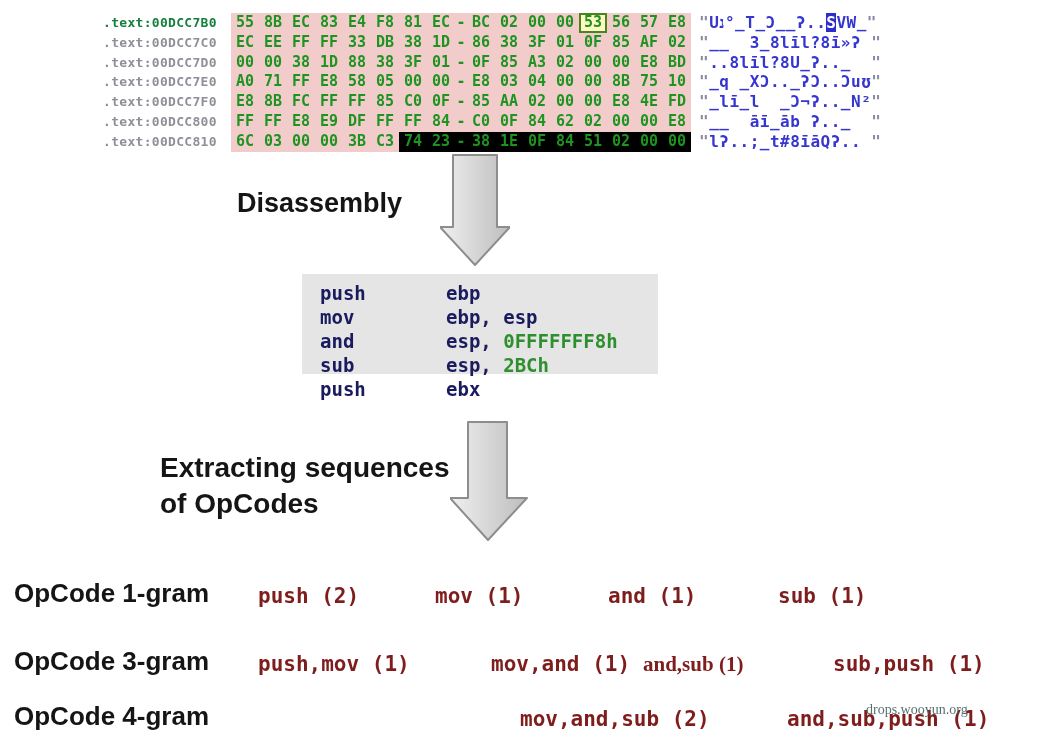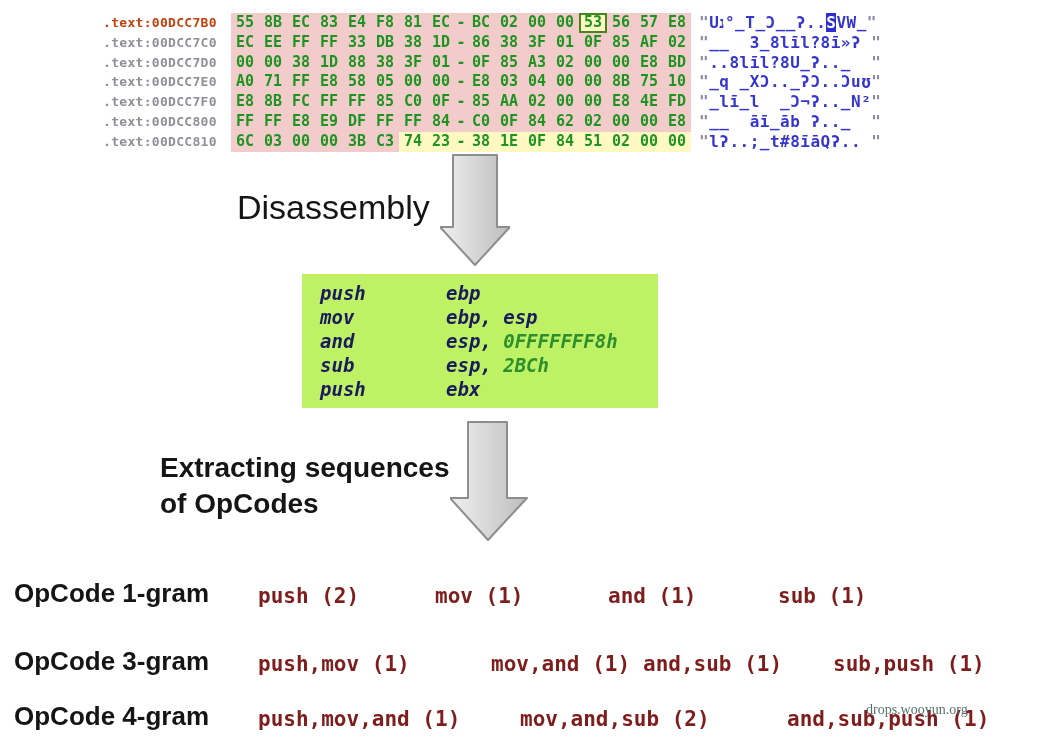--- a/index.html
+++ b/index.html
@@ -5,43 +5,43 @@
   html,body{margin:0;padding:0;background:#ffffff;}
   body{width:1046px;height:749px;position:relative;overflow:hidden;
        font-family:"Liberation Sans",sans-serif;}
   #stage{position:absolute;left:0;top:0;width:1046px;height:749px;}
 
   
   .hexdump{position:absolute;left:103px;top:13px;}
   .hexrow{display:flex;height:19.8px;line-height:19.8px;white-space:pre;align-items:stretch;}
   .addr{font-family:"DejaVu Sans Mono",monospace;font-weight:bold;font-size:13px;
         width:128px;color:#8f8f98;letter-spacing:.3px;}
-  .addr.cur{color:#c2410c;}
+  .addr.cur{color:#15803d;}
   .bytes{display:flex;}
   .byte{font-family:"DejaVu Sans Mono",monospace;font-weight:bold;font-size:15px;
         color:#1e9420;background:#f2cbcb;width:19px;padding:0 4.5px;text-align:center;}
   .dash{font-family:"DejaVu Sans Mono",monospace;font-weight:bold;font-size:15px;
         color:#1e9420;background:#f2cbcb;width:12px;text-align:center;}
   .byte.hlb{background:#fef9c3;box-shadow:inset 0 0 0 2px #49851c;}
-  .byte.plain,.dash.plain{background:#fef9c3;}
+  .byte.plain,.dash.plain{background:#000000;}
   .ascii{margin-left:8px;font-family:"DejaVu Sans Mono",monospace;font-weight:bold;
          font-size:16px;color:#3535cf;white-space:pre;letter-spacing:.5px;}
   .ascii .q{color:#8888a8;}
   .ascii .hls{background:#2d2dcf;color:#ffffff;}
 
   
-  .flow-label1{position:absolute;left:237px;top:188px;font-size:34px;font-weight:normal;color:#151515;}
+  .flow-label1{position:absolute;left:237px;top:188px;font-size:27px;font-weight:bold;color:#151515;}
   .arrow1{position:absolute;left:440px;top:154px;}
   .arrow2{position:absolute;left:450px;top:421px;}
   .flow-label2{position:absolute;left:160px;top:450px;font-size:28px;font-weight:bold;
                line-height:36px;color:#151515;}
 
   
-  .asmbox{position:absolute;left:302px;top:274px;width:356px;height:134px;background:#bef264;
-          padding:7px 0 0 18px;box-sizing:border-box;font-style:italic;}
+  .asmbox{position:absolute;left:302px;top:274px;width:356px;height:100px;background:#e5e5e5;
+          padding:7px 0 0 18px;box-sizing:border-box;}
   .asmline{font-family:"DejaVu Sans Mono",monospace;font-weight:bold;font-size:19px;
            line-height:24px;color:#1a1a5e;white-space:pre;}
   .asmline .mn{display:inline-block;width:126px;}
   .asmline .imm{color:#2e8f2e;}
 
   
   .ngrow{position:absolute;left:0;width:1046px;height:42px;}
   .nglabel{position:absolute;left:14px;top:0;font-size:26px;font-weight:bold;color:#151515;}
   .ngitem{position:absolute;top:6px;font-family:"DejaVu Sans Mono",monospace;font-weight:bold;
           font-size:21px;color:#7f1d1d;white-space:pre;}
@@ -104,25 +104,24 @@
         <span class="nglabel">OpCode 1-gram</span>
         <span class="ngitem" style="left: 258px;">push (2)</span>
         <span class="ngitem" style="left: 435px;">mov (1)</span>
         <span class="ngitem" style="left: 608px;">and (1)</span>
         <span class="ngitem" style="left: 778px;">sub (1)</span>
       </div>
       <div class="ngrow" style="top: 646px;">
         <span class="nglabel">OpCode 3-gram</span>
         <span class="ngitem" style="left: 258px;">push,mov (1)</span>
         <span class="ngitem" style="left: 443px; padding-left: 48px;">mov,and (1)</span>
-        <span class="ngitem" style="left: 643px;">and,sub (1)</span>
+        <span class="ngitem" style="left: 643px; font-family: Liberation Serif, serif;">and,sub (1)</span>
         <span class="ngitem" style="left: 833px;">sub,push (1)</span>
       </div>
       <div class="ngrow" style="top: 701px;">
         <span class="nglabel">OpCode 4-gram</span>
-        <span class="ngitem" style="left: 258px;">push,mov,and (1)</span>
         <span class="ngitem" style="left: 520px;">mov,and,sub (2)</span>
         <span class="ngitem" style="left: 787px;">and,sub,push (1)</span>
       </div>
     </div>
 
   <div class="watermark">drops.wooyun.org</div>
 </div>
 
 </body></html>

